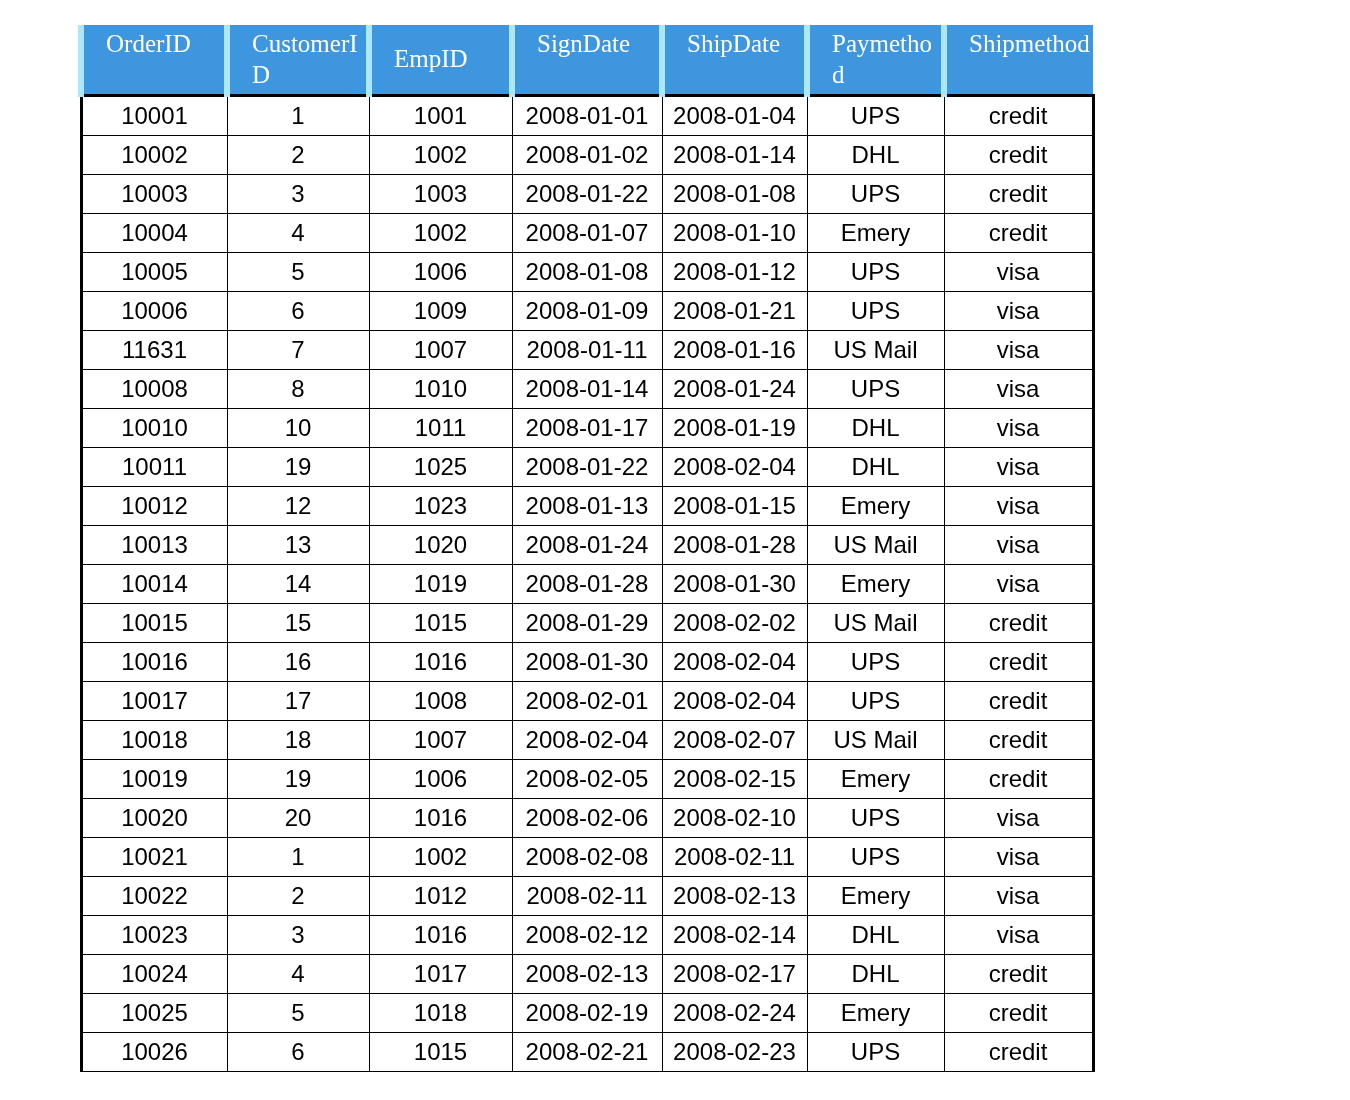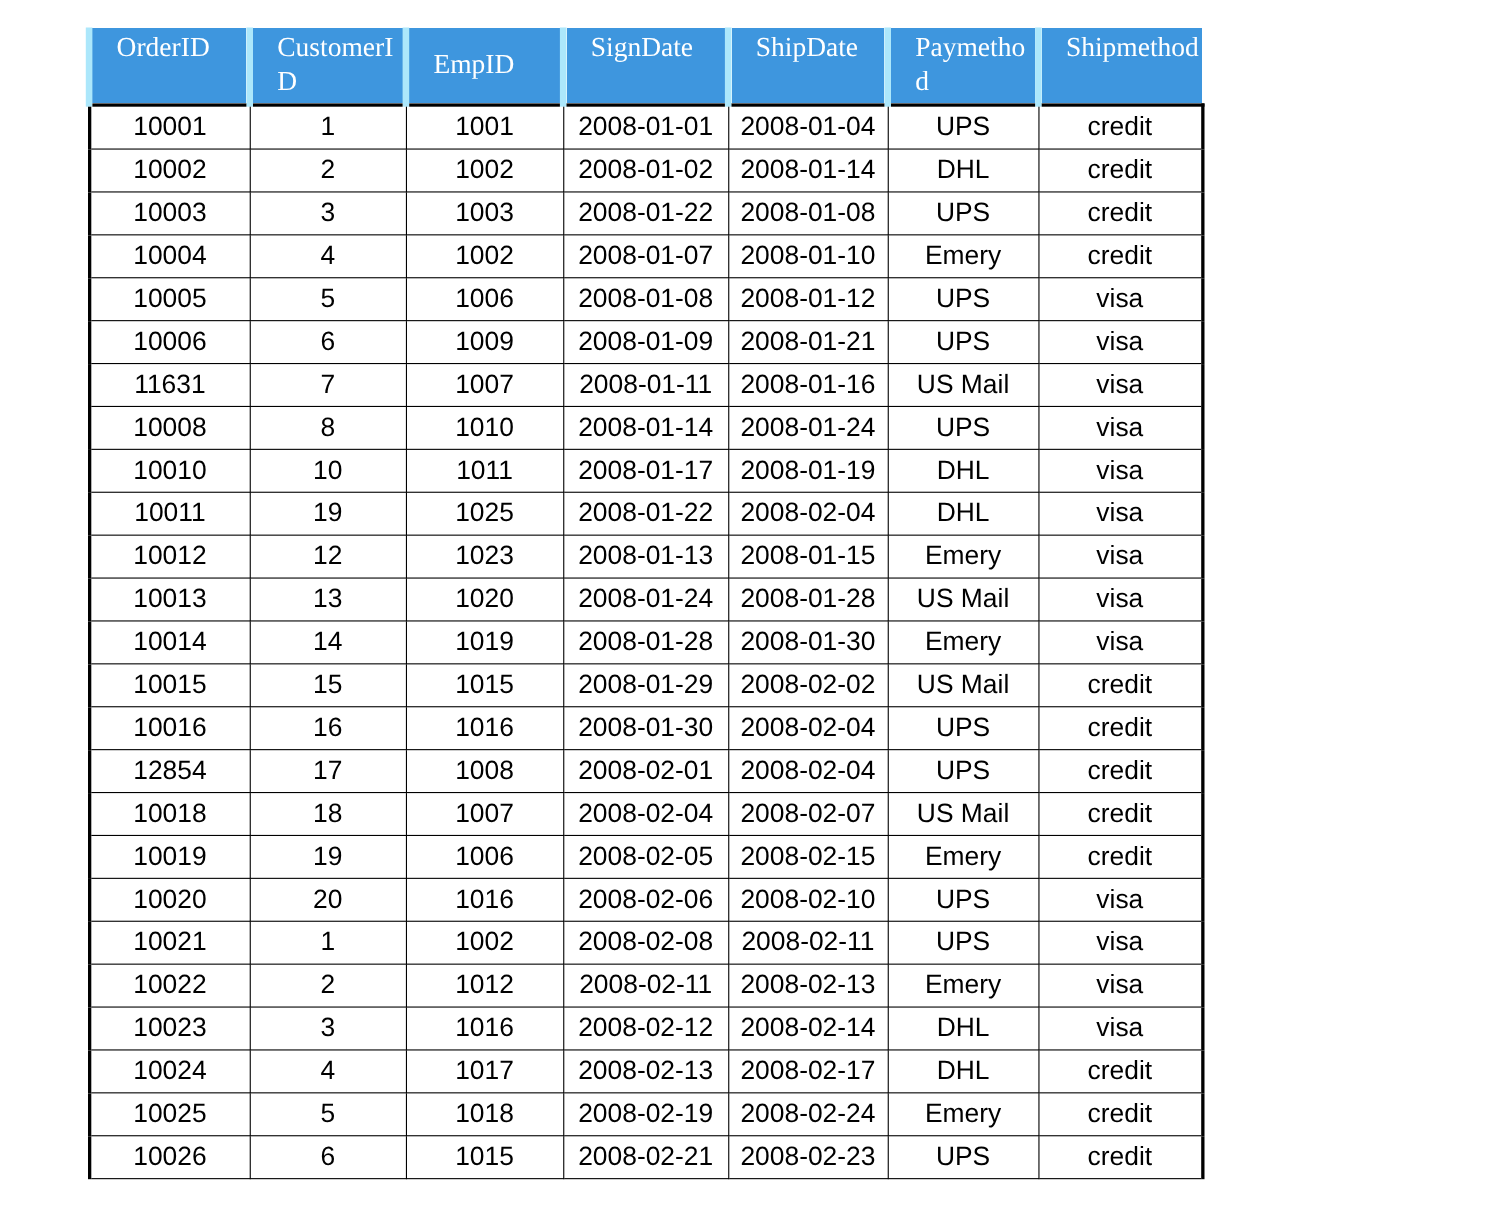--- a/index.html
+++ b/index.html
@@ -238,21 +238,21 @@
         <tr class="data-row">
           <td class="col-0">10016</td>
           <td class="col-1">16</td>
           <td class="col-2">1016</td>
           <td class="col-3">2008-01-30</td>
           <td class="col-4">2008-02-04</td>
           <td class="col-5">UPS</td>
           <td class="col-6">credit</td>
         </tr>
         <tr class="data-row">
-          <td class="col-0">12854</td>
+          <td class="col-0">10017</td>
           <td class="col-1">17</td>
           <td class="col-2">1008</td>
           <td class="col-3">2008-02-01</td>
           <td class="col-4">2008-02-04</td>
           <td class="col-5">UPS</td>
           <td class="col-6">credit</td>
         </tr>
         <tr class="data-row">
           <td class="col-0">10018</td>
           <td class="col-1">18</td>

